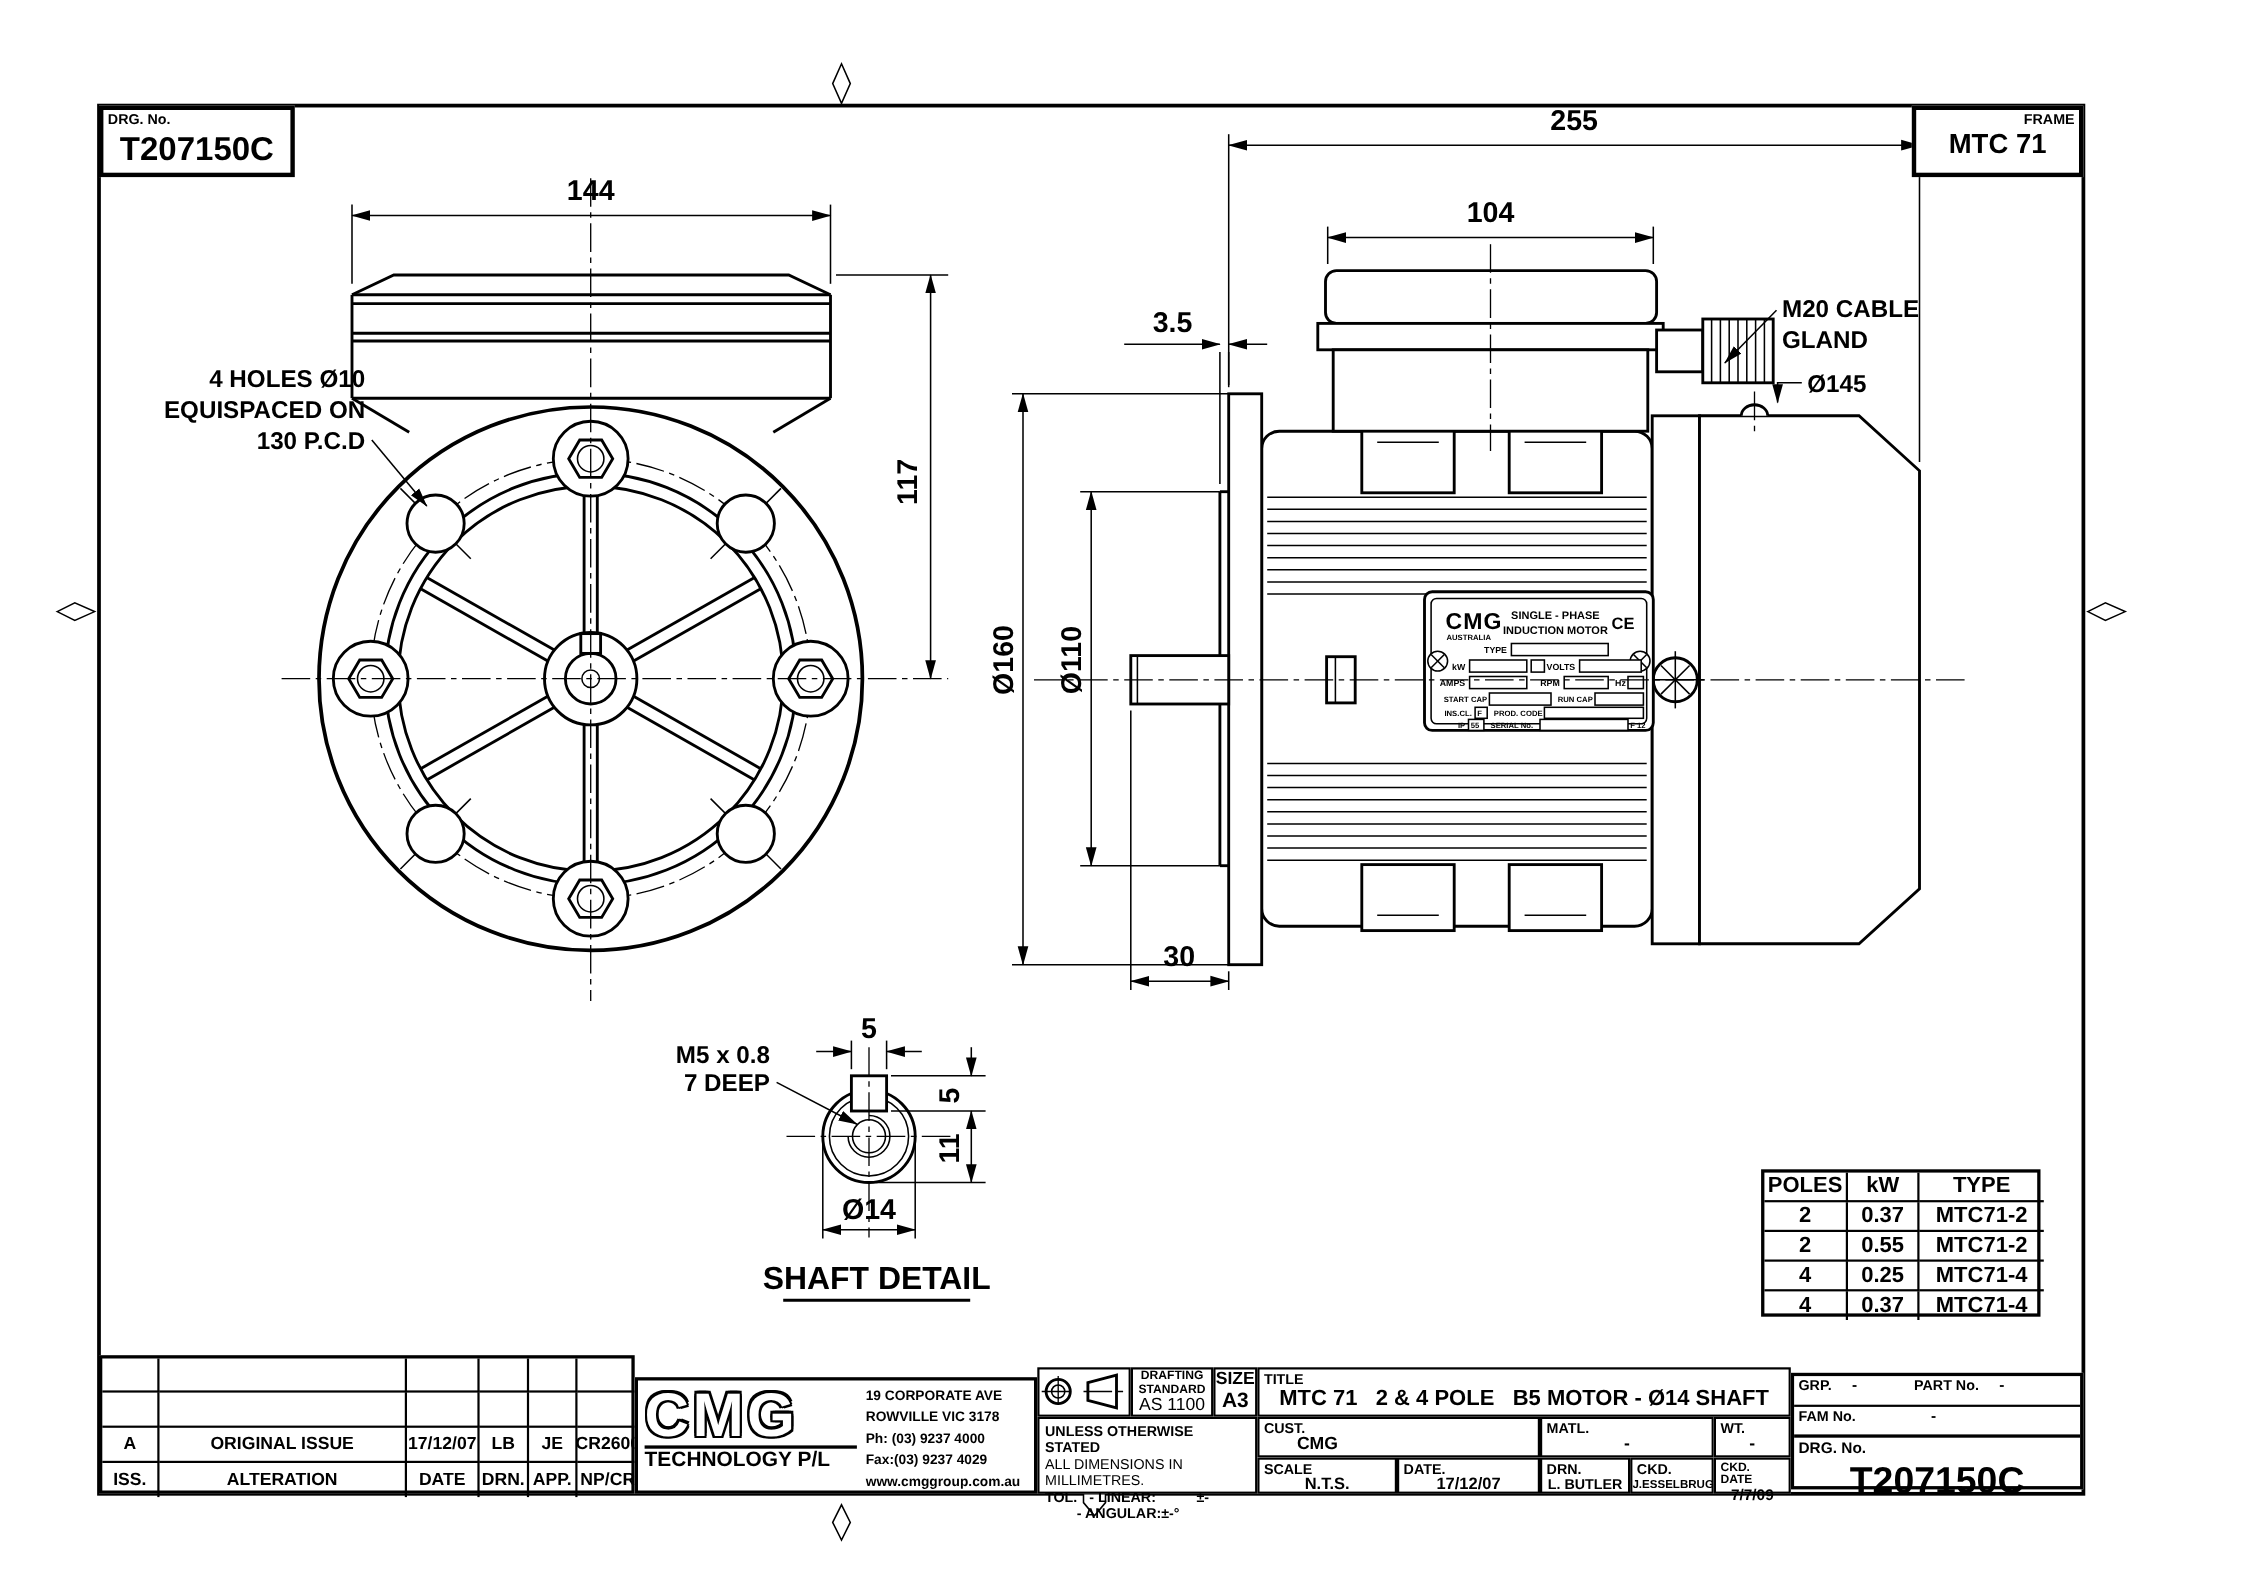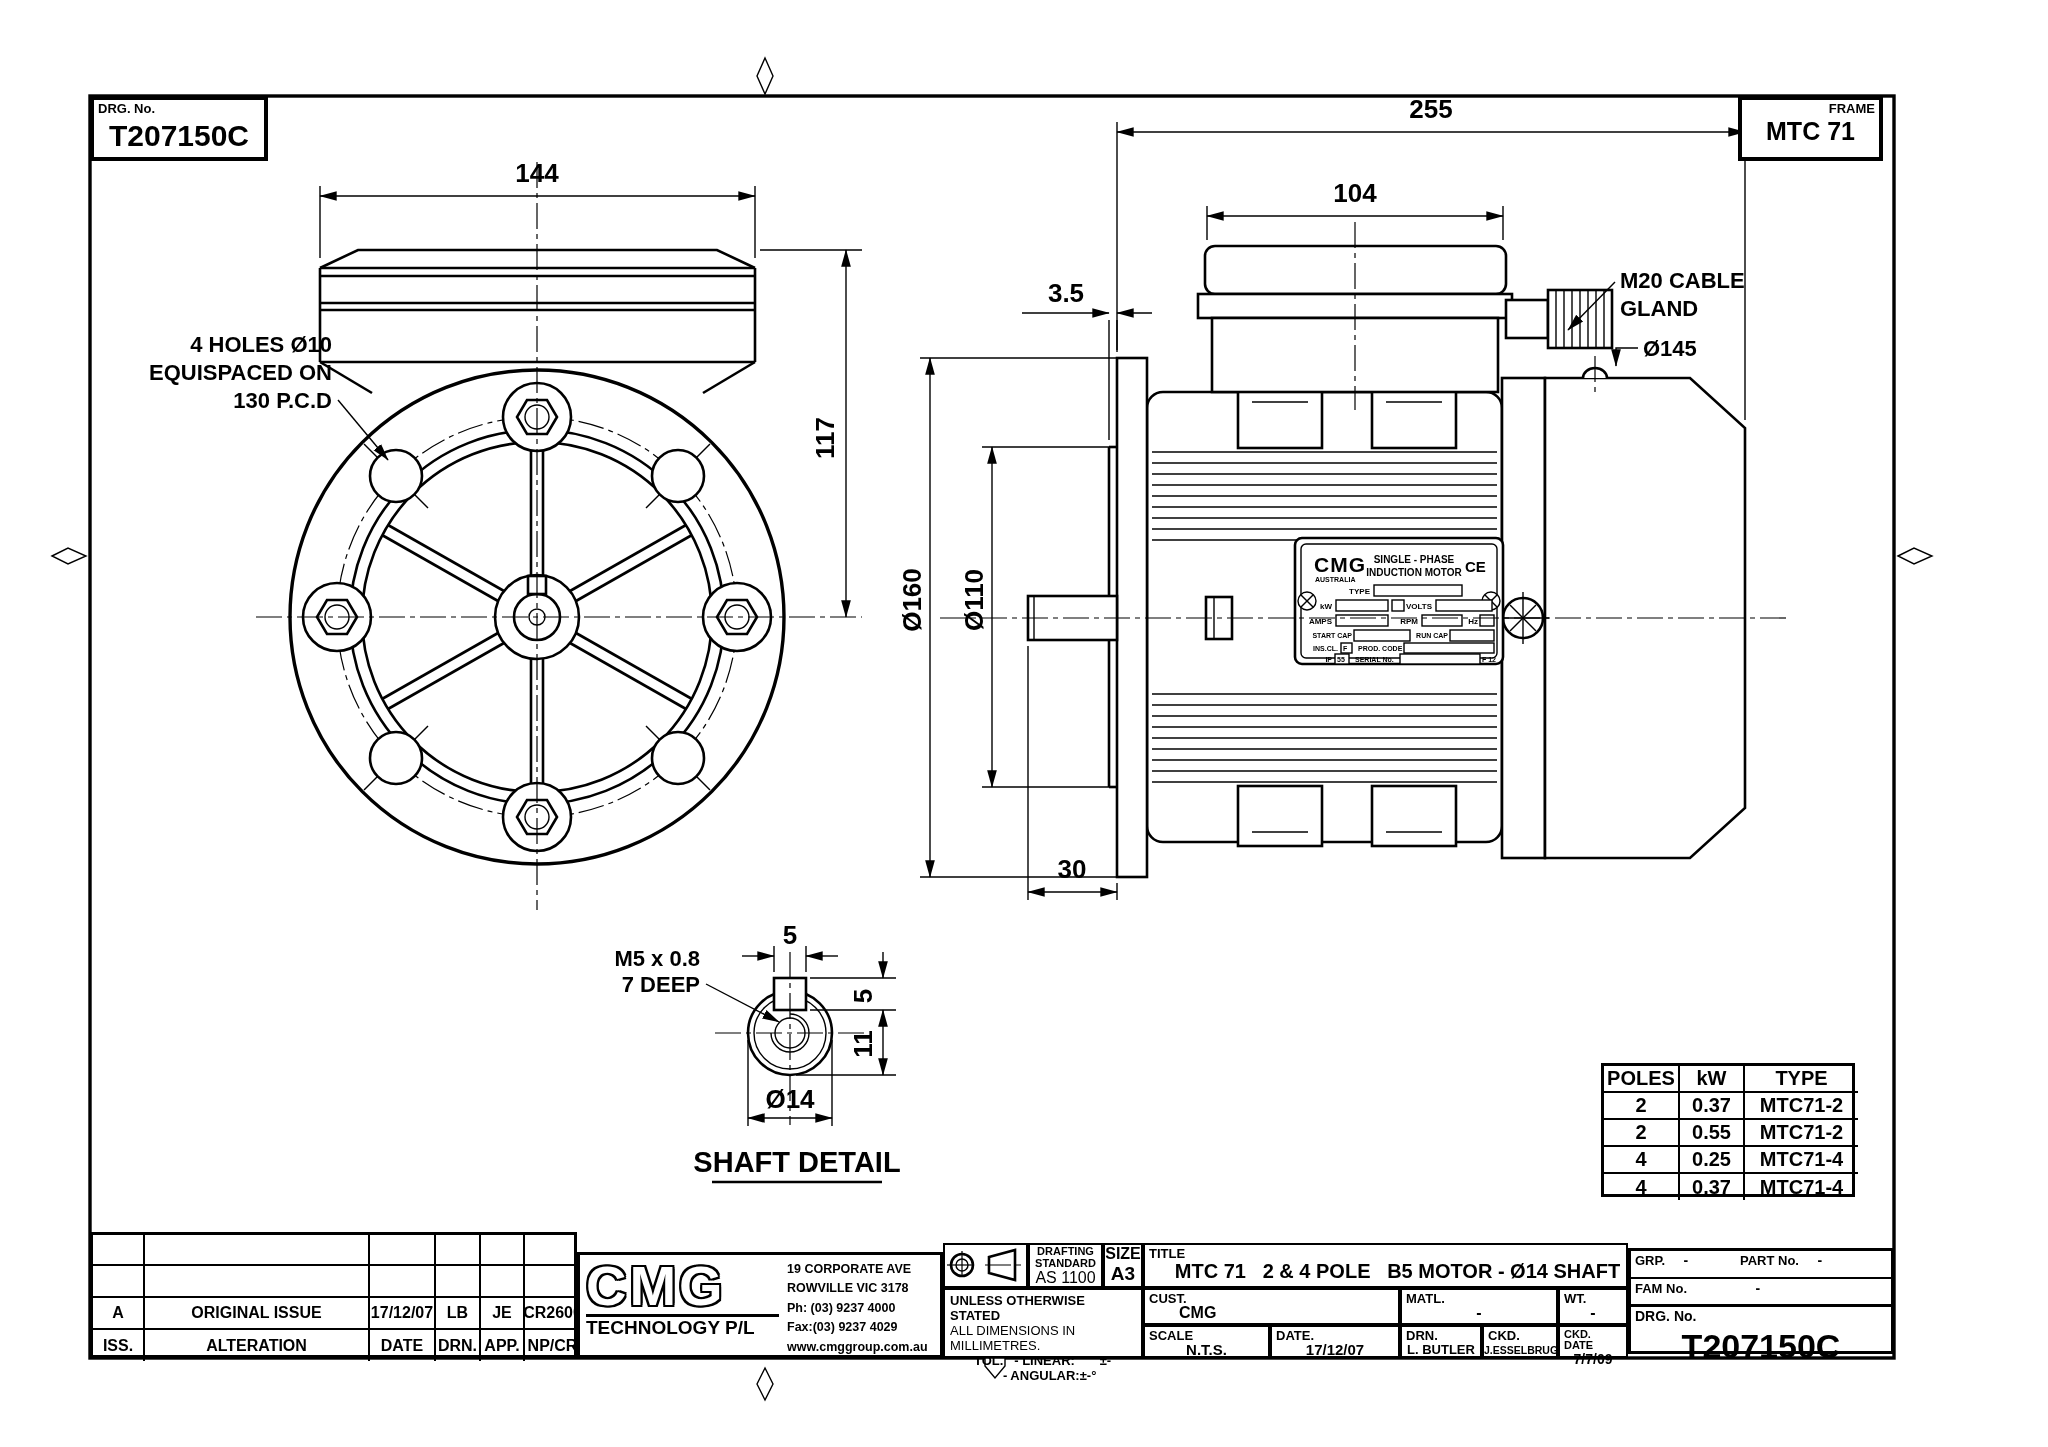--- a/index.html
+++ b/index.html
@@ -17,21 +17,21 @@
   text.cap{font:bold 29px "Liberation Sans",sans-serif;fill:#000;}
   text.p10{font:bold 10px "Liberation Sans",sans-serif;fill:#000;}
   text.p8{font:bold 8px "Liberation Sans",sans-serif;fill:#000;}
   text.p7{font:bold 7px "Liberation Sans",sans-serif;fill:#000;}
   text.p20{font:bold 21px "Liberation Sans",sans-serif;fill:#000;letter-spacing:1px;}
   text.p15{font:bold 15px "Liberation Sans",sans-serif;fill:#000;}
   
   .cell{position:absolute;border:2px solid #000;box-sizing:border-box;background:#fff;}
   .lbl{font-size:13px;font-weight:bold;padding:2px 4px;line-height:1;}
   .val{font-weight:bold;text-align:center;}
-  .pre{white-space:pre;margin-left:24px;}
+  .pre{white-space:pre;}
   #revision-table{position:absolute;left:90px;top:1232px;width:487px;height:126px;display:grid;grid-template-columns:52px 225px 66px 45px 44px 55px;grid-template-rows:31px 32px 32px 31px;border:3px solid #000;box-sizing:border-box;background:#fff;}
   #revision-table div{border-right:2px solid #000;border-bottom:2px solid #000;box-sizing:border-box;display:flex;align-items:center;justify-content:center;font-size:16px;font-weight:bold;}
   #revision-table div:nth-child(6n){border-right:none;}
   #revision-table div.lastrow{border-bottom:none;}
   #ratings-table{position:absolute;left:1601px;top:1063px;width:254px;height:134px;display:grid;grid-template-columns:76px 65px 113px;grid-template-rows:27px 27px 27px 27px 26px;border:3px solid #000;box-sizing:border-box;background:#fff;}
   #ratings-table div{border-right:2px solid #000;border-bottom:2px solid #000;box-sizing:border-box;display:flex;align-items:center;justify-content:center;font-size:20px;font-weight:bold;}
   #ratings-table div:nth-child(3n){border-right:none;}
   #ratings-table div.lastrow{border-bottom:none;}
 </style>
 </head>
@@ -382,21 +382,21 @@
     </g>
     <text x="797" y="1172" class="cap" text-anchor="middle">SHAFT DETAIL</text>
     <line x1="712" y1="1182" x2="882" y2="1182" class="o2"></line>
   </g>
 </svg>
 
 <div class="cell" style="left:90px;top:96px;width:178px;height:65px;border-width:4px;">
   <div class="lbl">DRG. No.</div>
   <div class="val" style="font-size:30px;margin-top:2px;">T207150C</div>
 </div>
-<div class="cell" style="left:1738px;top:96px;width:145px;height:65px;border-width:4px;">
+<div class="cell" style="left:1738px;top:96px;width:156px;height:65px;border-width:4px;">
   <div class="lbl" style="text-align:right;">FRAME</div>
   <div class="val" style="font-size:25px;">MTC 71</div>
 </div>
 
 <div id="ratings-table">
   <div>POLES</div>
   <div>kW</div>
   <div>TYPE</div>
   <div>2</div>
   <div>0.37</div>

